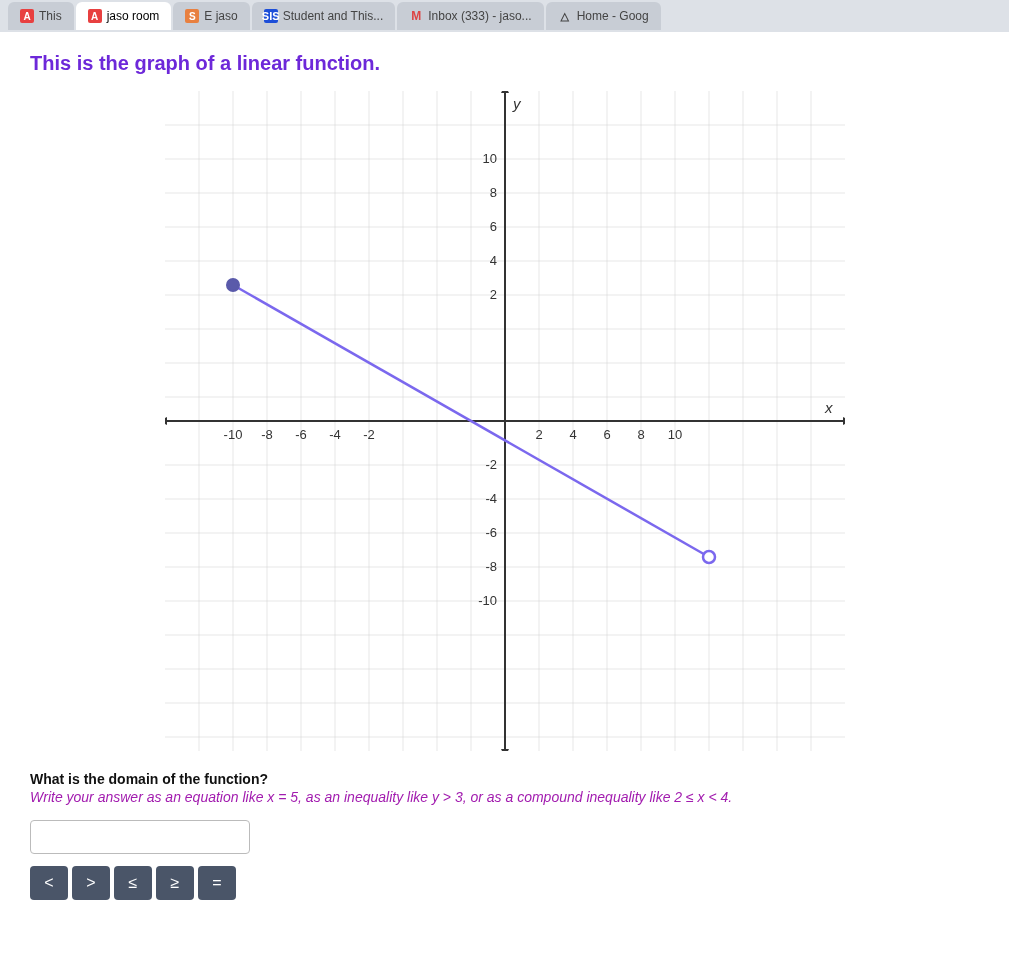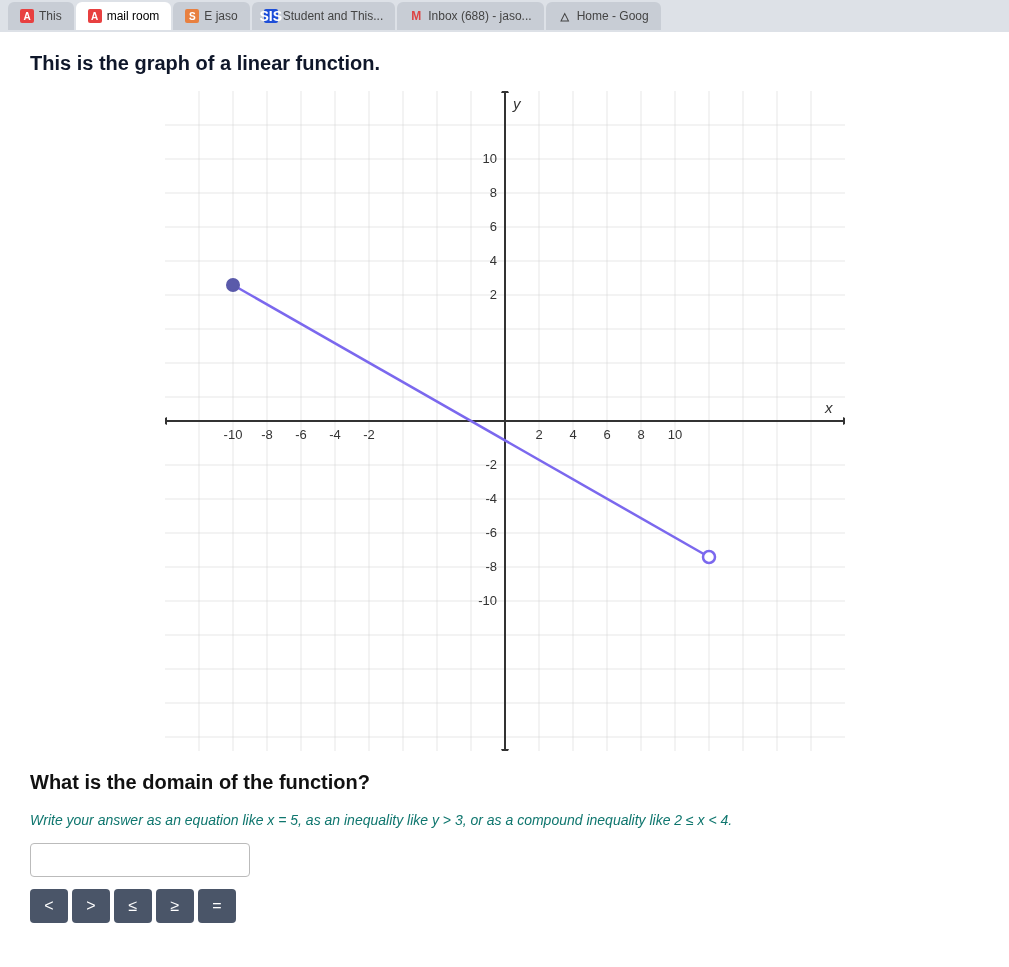--- a/index.html
+++ b/index.html
@@ -42,58 +42,58 @@
       height: 14px;
       border-radius: 2px;
       display: inline-flex;
       align-items: center;
       justify-content: center;
       font-size: 10px;
       font-weight: bold;
     }
     .tab-icon.red { background: #e84040; color: white; }
     .tab-icon.orange { background: #e88040; color: white; }
-    .tab-icon.blue-dark { background: #1d4ed8; color: white; font-size: 14px; }
+    .tab-icon.blue-dark { background: #1d4ed8; color: white; font-size: 11px; }
     .tab-icon.gmail { color: #d44; font-size: 12px; font-weight: bold; }
     .tab-icon.drive { font-size: 11px; }
 
     
     .content-area {
       background: white;
       padding: 20px 30px 20px 30px;
       height: calc(967px - 32px);
       overflow-y: auto;
     }
 
     .question-title {
       font-size: 20px;
       font-weight: bold;
       margin-bottom: 16px;
-      color: #0f172a;
+      color: #6d28d9;
     }
 
     
     .graph-container {
       display: flex;
       justify-content: center;
       margin-bottom: 20px;
     }
 
     
     .domain-question {
-      font-size: 20px;
+      font-size: 14px;
       font-weight: bold;
-      margin-bottom: 16px;
+      margin-bottom: 0;
       color: #111;
     }
 
     .instruction-text {
       font-size: 14px;
       font-style: italic;
-      color: #0f766e;
+      color: #a21caf;
       margin-bottom: 12px;
       line-height: 1.5;
     }
 
     .answer-input {
       width: 220px;
       height: 34px;
       border: 1px solid #bbb;
       border-radius: 4px;
       padding: 4px 8px;
@@ -124,33 +124,33 @@
 </head>
 <body>
 
 <div class="tab-bar">
   <div class="tab inactive">
     <span class="tab-icon red">A</span>
     <span>This</span>
   </div>
   <div class="tab active">
     <span class="tab-icon red">A</span>
-    <span>mail room</span>
+    <span>jaso room</span>
   </div>
   <div class="tab inactive">
     <span class="tab-icon orange">S</span>
     <span>E jaso</span>
   </div>
   <div class="tab inactive">
     <span class="tab-icon blue-dark">SIS</span>
     <span>Student and This...</span>
   </div>
   <div class="tab inactive">
     <span class="tab-icon gmail">M</span>
-    <span>Inbox (688) - jaso...</span>
+    <span>Inbox (333) - jaso...</span>
   </div>
   <div class="tab inactive">
     <span class="tab-icon drive">△</span>
     <span>Home - Goog</span>
   </div>
 </div>
 
 <div class="content-area">
   <div class="question-title">This is the graph of a linear function.</div>
 

